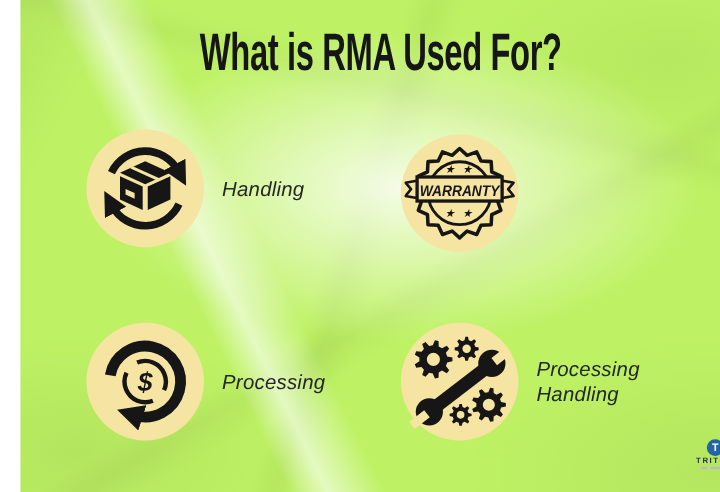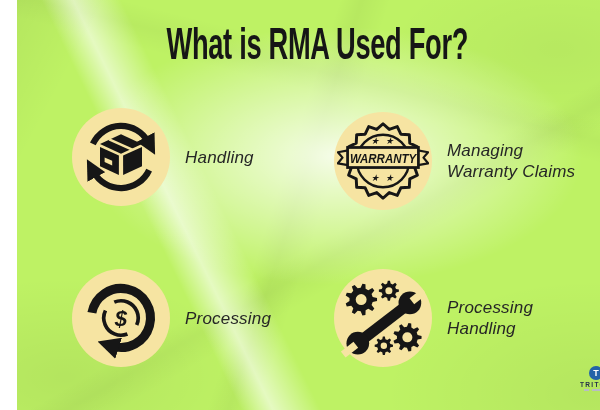--- a/index.html
+++ b/index.html
@@ -76,24 +76,20 @@
         <path class="stroke" stroke-width="3.2" stroke-linejoin="round" d="M90.5,50.0 L84.3,56.8 L87.4,65.5 L79.1,69.4 L78.6,78.6 L69.4,79.1 L65.5,87.4 L56.8,84.3 L50.0,90.5 L43.2,84.3 L34.5,87.4 L30.6,79.1 L21.4,78.6 L20.9,69.4 L12.6,65.5 L15.7,56.8 L9.5,50.0 L15.7,43.2 L12.6,34.5 L20.9,30.6 L21.4,21.4 L30.6,20.9 L34.5,12.6 L43.2,15.7 L50.0,9.5 L56.8,15.7 L65.5,12.6 L69.4,20.9 L78.6,21.4 L79.1,30.6 L87.4,34.5 L84.3,43.2 Z"></path>
         <circle class="stroke" cx="50" cy="50" r="28.5" stroke-width="2.6"></circle>
         <text x="50" y="31.5" text-anchor="middle" font-size="10" letter-spacing="2" fill="#161616">★ ★</text>
         <text x="50" y="71.5" text-anchor="middle" font-size="10" letter-spacing="2" fill="#161616">★ ★</text>
         <polygon points="15,38 1,40.5 6,46.3 1,52.5 15,55" fill="#F6E4A2" stroke="#161616" stroke-width="2.4" stroke-linejoin="round"></polygon>
         <polygon points="85,38 99,40.5 94,46.3 99,52.5 85,55" fill="#F6E4A2" stroke="#161616" stroke-width="2.4" stroke-linejoin="round"></polygon>
         <rect x="11.5" y="35.3" width="77" height="21.8" fill="#F6E4A2" stroke="#161616" stroke-width="3"></rect>
         <text x="50" y="52.5" text-anchor="middle" font-size="14" font-weight="bold" fill="#161616" textLength="72" lengthAdjust="spacingAndGlyphs">WARRANTY</text>
       </svg>
     </div>
-    <div class="label">
-      <div>Managing</div>
-      <div>Warranty Claims</div>
-    </div>
   </div>
 
   <div class="item" style="left:55px;top:269px;">
     <div class="circle">
       <svg width="82" height="82" viewBox="0 0 100 100">
         <path class="stroke" d="M14.5,43.7 A36,36 0 1 1 38.9,84.2" stroke-width="11" marker-end="url(#ah-l)"></path>
         <circle class="stroke" cx="50" cy="50" r="21" stroke-width="4.5" stroke-dasharray="50 16" transform="rotate(-113 50 50)"></circle>
         <text x="50" y="59.5" text-anchor="middle" font-size="27" font-weight="bold" fill="#161616">$</text>
       </svg>
     </div>

